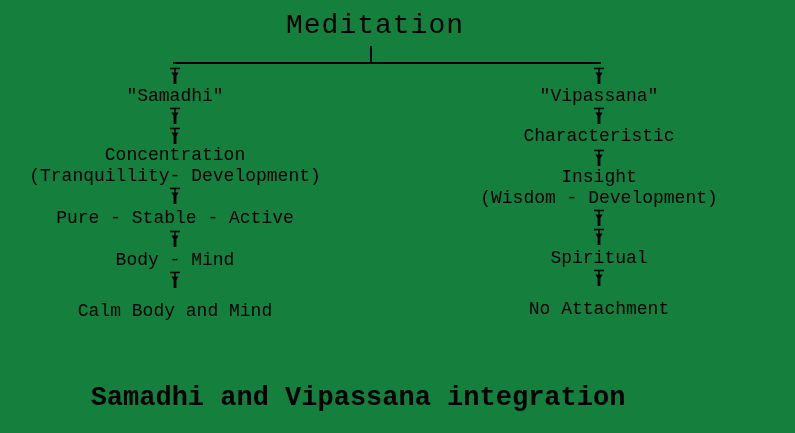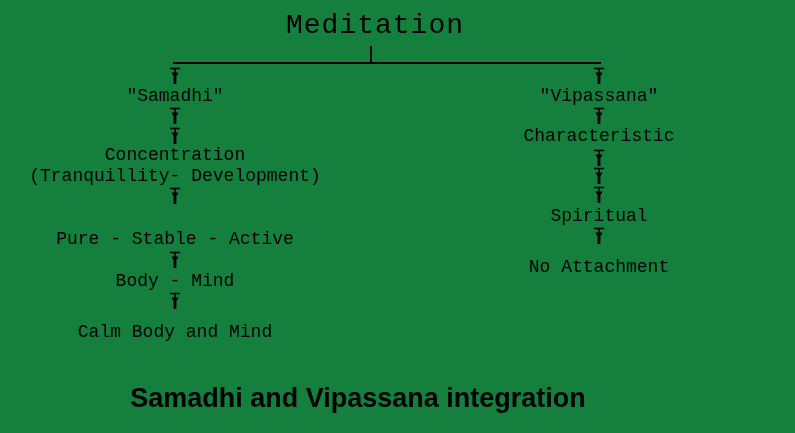--- a/index.html
+++ b/index.html
@@ -47,26 +47,26 @@
     text-align:center;
     white-space:nowrap;
   }
   .arrow{
     height:18px;
     line-height:0;
     display:block;
   }
   .mt0{margin-top:0;} .mt1{margin-top:1px;} .mt2{margin-top:2px;}
   .mt4{} .mt5{margin-top:2px;} .mt6{margin-top:12px;}
-  .mt8{margin-top:24px;}
+  .mt8{margin-top:3px;}
   .caption{
     position:absolute;
     left:358px;top:383px;
     transform:translateX(-50%);
-    font-family:Liberation Sans, sans-serif;
+    font-family:Liberation Mono, monospace;
     font-weight:bold;
     font-size:27px;
     white-space:nowrap;
   }
 </style>
 </head>
 <body>
 
 <div class="canvas">
 
@@ -154,20 +154,24 @@
     </span>
     <div class="node mt1">Characteristic</div>
     <span class="arrow mt2">
       <svg width="12" height="18" viewBox="0 0 12 18">
           <line x1="1" y1="1.5" x2="11" y2="1.5" stroke="#000" stroke-width="1.6"></line>
           <line x1="6" y1="1" x2="6" y2="17" stroke="#000" stroke-width="1.4"></line>
           <polygon points="2.5,5.5 9.5,5.5 6,12" fill="#000"></polygon>
           <rect x="4.6" y="10" width="2.8" height="7" fill="#000"></rect>
         </svg>
     </span>
+    <div class="node mt4">
+      <div>Insight</div>
+      <div>(Wisdom - Development)</div>
+    </div>
     <span class="arrow mt0">
       <svg width="12" height="18" viewBox="0 0 12 18">
           <line x1="1" y1="1.5" x2="11" y2="1.5" stroke="#000" stroke-width="1.6"></line>
           <line x1="6" y1="1" x2="6" y2="17" stroke="#000" stroke-width="1.4"></line>
           <polygon points="2.5,5.5 9.5,5.5 6,12" fill="#000"></polygon>
           <rect x="4.6" y="10" width="2.8" height="7" fill="#000"></rect>
         </svg>
     </span>
     <span class="arrow mt1">
       <svg width="12" height="18" viewBox="0 0 12 18">

